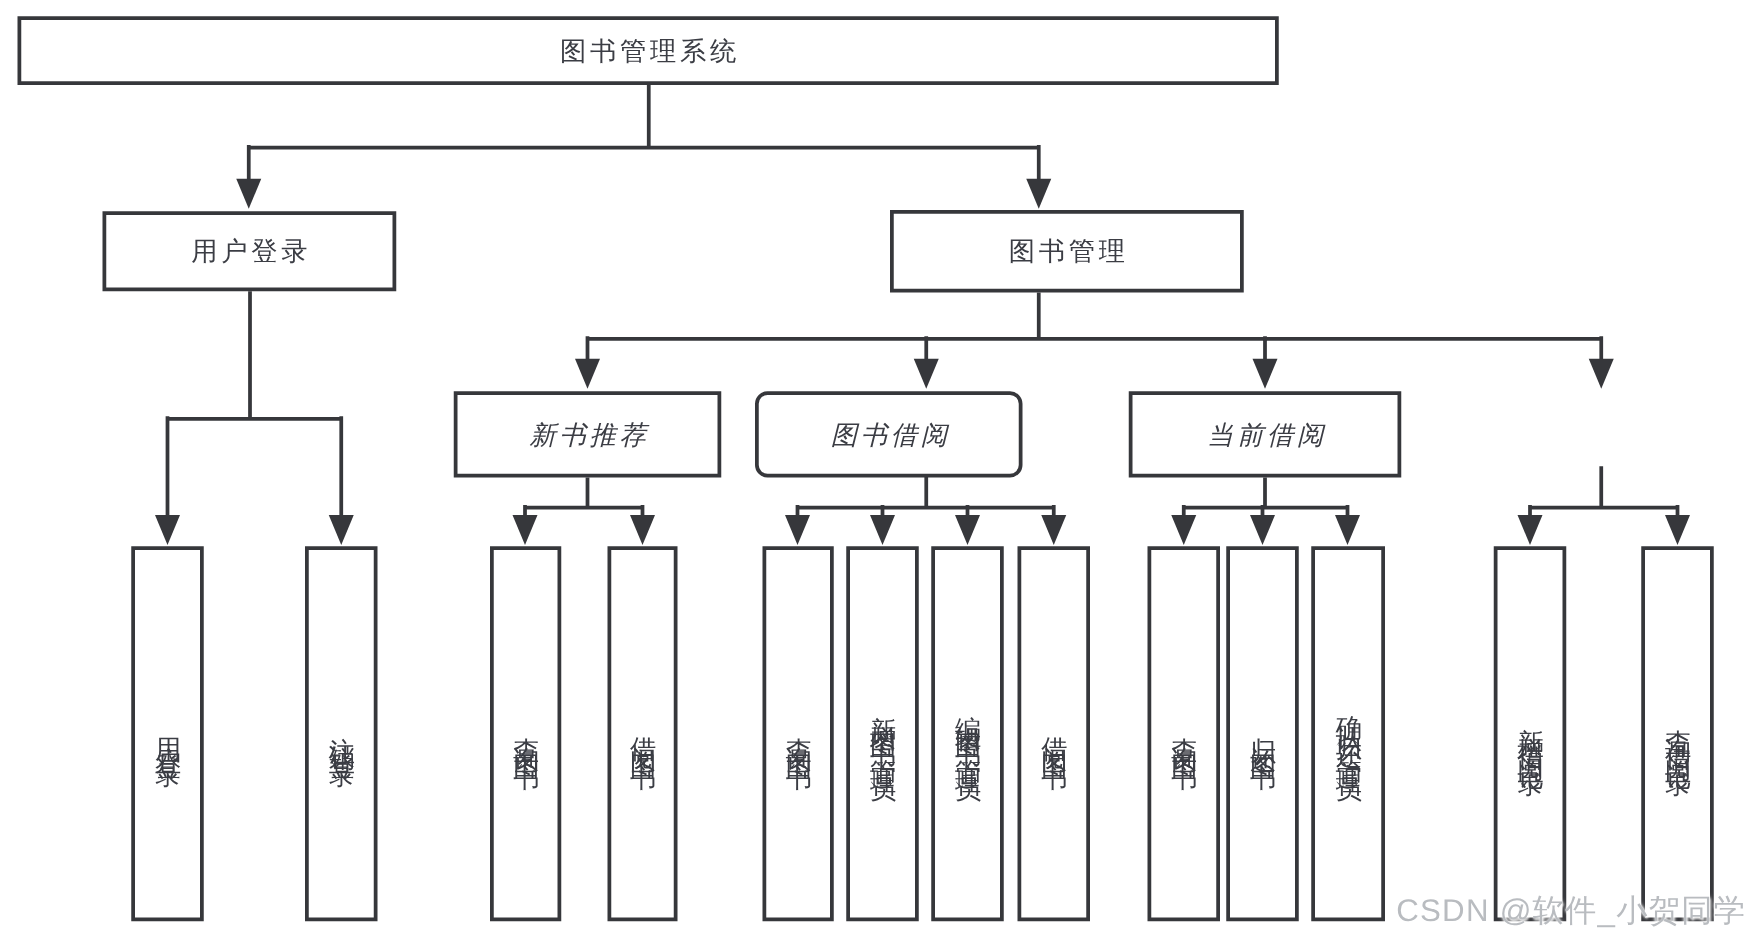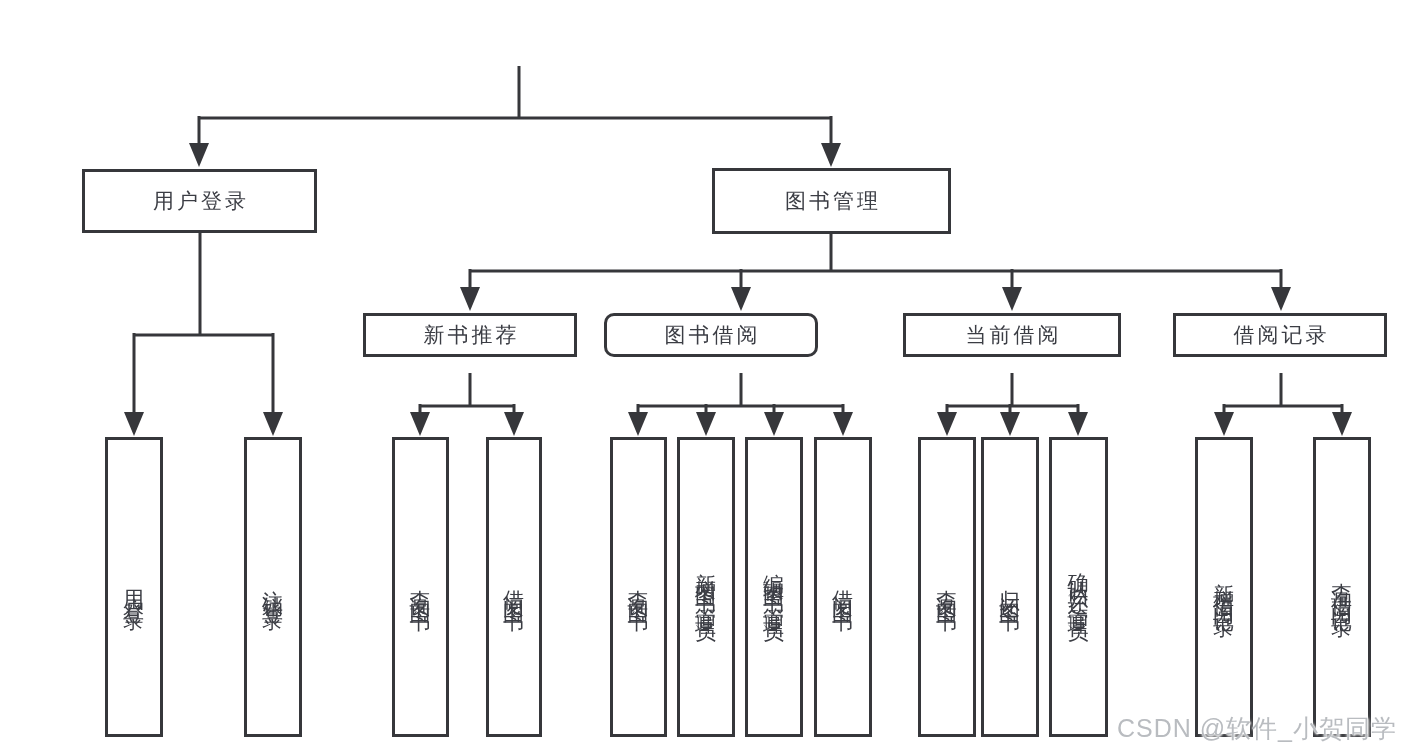--- a/index.html
+++ b/index.html
@@ -23,22 +23,22 @@
     color:#3b3d44;
   }
   .hlabel{
     font-size:21px;
     letter-spacing:3px;
     padding-left:3px;
     white-space:nowrap;
   }
   .root{left:14px;top:13px;width:1009px;height:55px;}
   .lvl2-a{left:82px;top:169px;width:235px;height:64px;}
-  .lvl2-b{left:712px;top:168px;width:239px;height:66px;}
-  .lvl3{top:313px;height:44px;}
+  .lvl2-b{left:712px;top:168px;width:283px;height:66px;}
+  .lvl3{top:313px;height:69px;font-style:italic;}
   .s0{left:363px;width:214px;}
   .s1{left:604px;width:214px;border-radius:10px;}
   .s2{left:903px;width:218px;justify-content:center;}
   .s3{left:1173px;width:214px;}
   .leaf{top:437px;height:300px;}
   .vtext{
     writing-mode:vertical-rl;
     text-orientation:mixed;
     font-size:21px;
     letter-spacing:7px;
@@ -104,39 +104,39 @@
       <polygon points="764,412 784,412 774,436"></polygon>
       <polygon points="833,412 853,412 843,436"></polygon>
       <polygon points="937,412 957,412 947,436"></polygon>
       <polygon points="1000,412 1020,412 1010,436"></polygon>
       <polygon points="1068,412 1088,412 1078,436"></polygon>
       <polygon points="1214,412 1234,412 1224,436"></polygon>
       <polygon points="1332,412 1352,412 1342,436"></polygon>
     </g>
   </svg>
 
+  <div class="box root">
+    <span class="hlabel">图书管理系统</span>
+  </div>
 
   <div class="box lvl2-a">
     <span class="hlabel">用户登录</span>
   </div>
   <div class="box lvl2-b">
     <span class="hlabel">图书管理</span>
   </div>
 
   <div class="box lvl3 s0">
     <span class="hlabel">新书推荐</span>
   </div>
   <div class="box lvl3 s1">
     <span class="hlabel">图书借阅</span>
   </div>
   <div class="box lvl3 s2">
     <span class="hlabel">当前借阅</span>
-  </div>
-  <div class="box lvl3 s3">
-    <span class="hlabel">借阅记录</span>
   </div>
 
   <div class="box leaf g1a">
     <span class="vtext">用户登录</span>
   </div>
   <div class="box leaf g1b">
     <span class="vtext">注销登录</span>
   </div>
 
   <div class="box leaf g2a">

